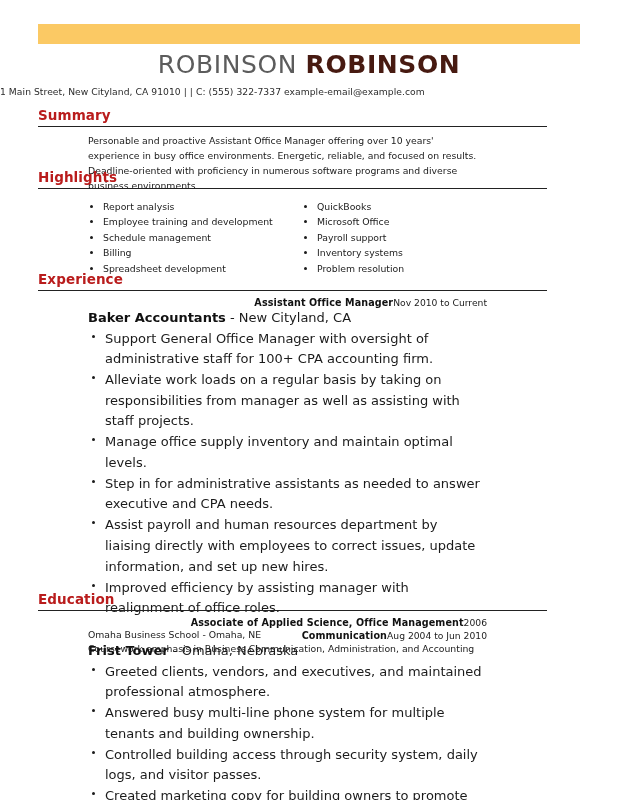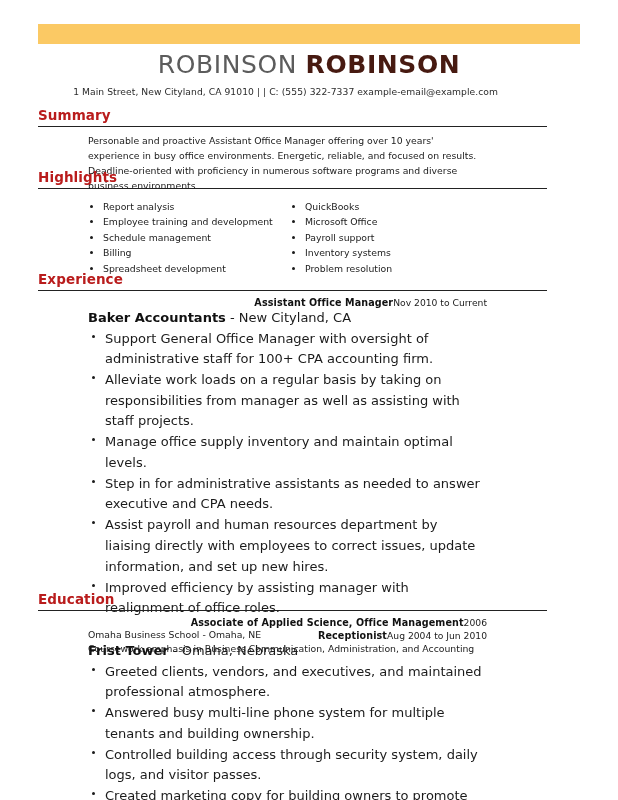--- a/index.html
+++ b/index.html
@@ -52,21 +52,21 @@
   .name-last {
     color: #471a11;
     font-weight: bold;
   }
 
   .contact-line {
     position: absolute;
     left: 0;
     top: 86px;
     width: 498px;
-    text-align: right;
+    text-align: left;
     font-size: 9.2px;
     color: #2b2b2b;
     letter-spacing: 0.05px;
     white-space: nowrap;
   }
 
   
   .section {
     position: absolute;
     left: 38px;
@@ -92,21 +92,21 @@
     font-size: 9.3px;
     line-height: 1.62;
     color: #1b1b1b;
     width: 396px;
     text-align: left;
   }
 
   
   .highlight-cols {
     display: flex;
-    gap: 4px;
+    gap: 16px;
     padding-top: 4px;
   }
   .hl-col {
     width: 198px;
   }
   .hl-col.second {
     width: 190px;
   }
   ul.bullets {
     list-style: none;
@@ -259,21 +259,21 @@
           <li>Step in for administrative assistants as needed to answer executive and CPA needs.</li>
           <li>Assist payroll and human resources department by liaising directly with employees to correct issues, update information, and set up new hires.</li>
           <li>Improved efficiency by assisting manager with realignment of office roles.</li>
         </ul>
       </div>
 
       <div class="entry-gap"></div>
 
       <div class="entry">
         <div class="entry-head">
-          <span class="entry-title">Receptionist</span>
+          <span class="entry-title">Communication</span>
           <span class="entry-date">Aug 2004 to Jun 2010</span>
         </div>
         <div class="entry-org"><span class="org-name">Frist Tower</span><span> - Omaha, Nebraska</span></div>
         <ul class="duties">
           <li>Greeted clients, vendors, and executives, and maintained professional atmosphere.</li>
           <li>Answered busy multi-line phone system for multiple tenants and building ownership.</li>
           <li>Controlled building access through security system, daily logs, and visitor passes.</li>
           <li>Created marketing copy for building owners to promote tenancy and improve occupancy.</li>
           <li>Contacted tenants to evaluate satisfaction with building and services, and seek areas of improvement.</li>
           <li>Filled in for security, executive assistants, and mail room as needed.</li>

